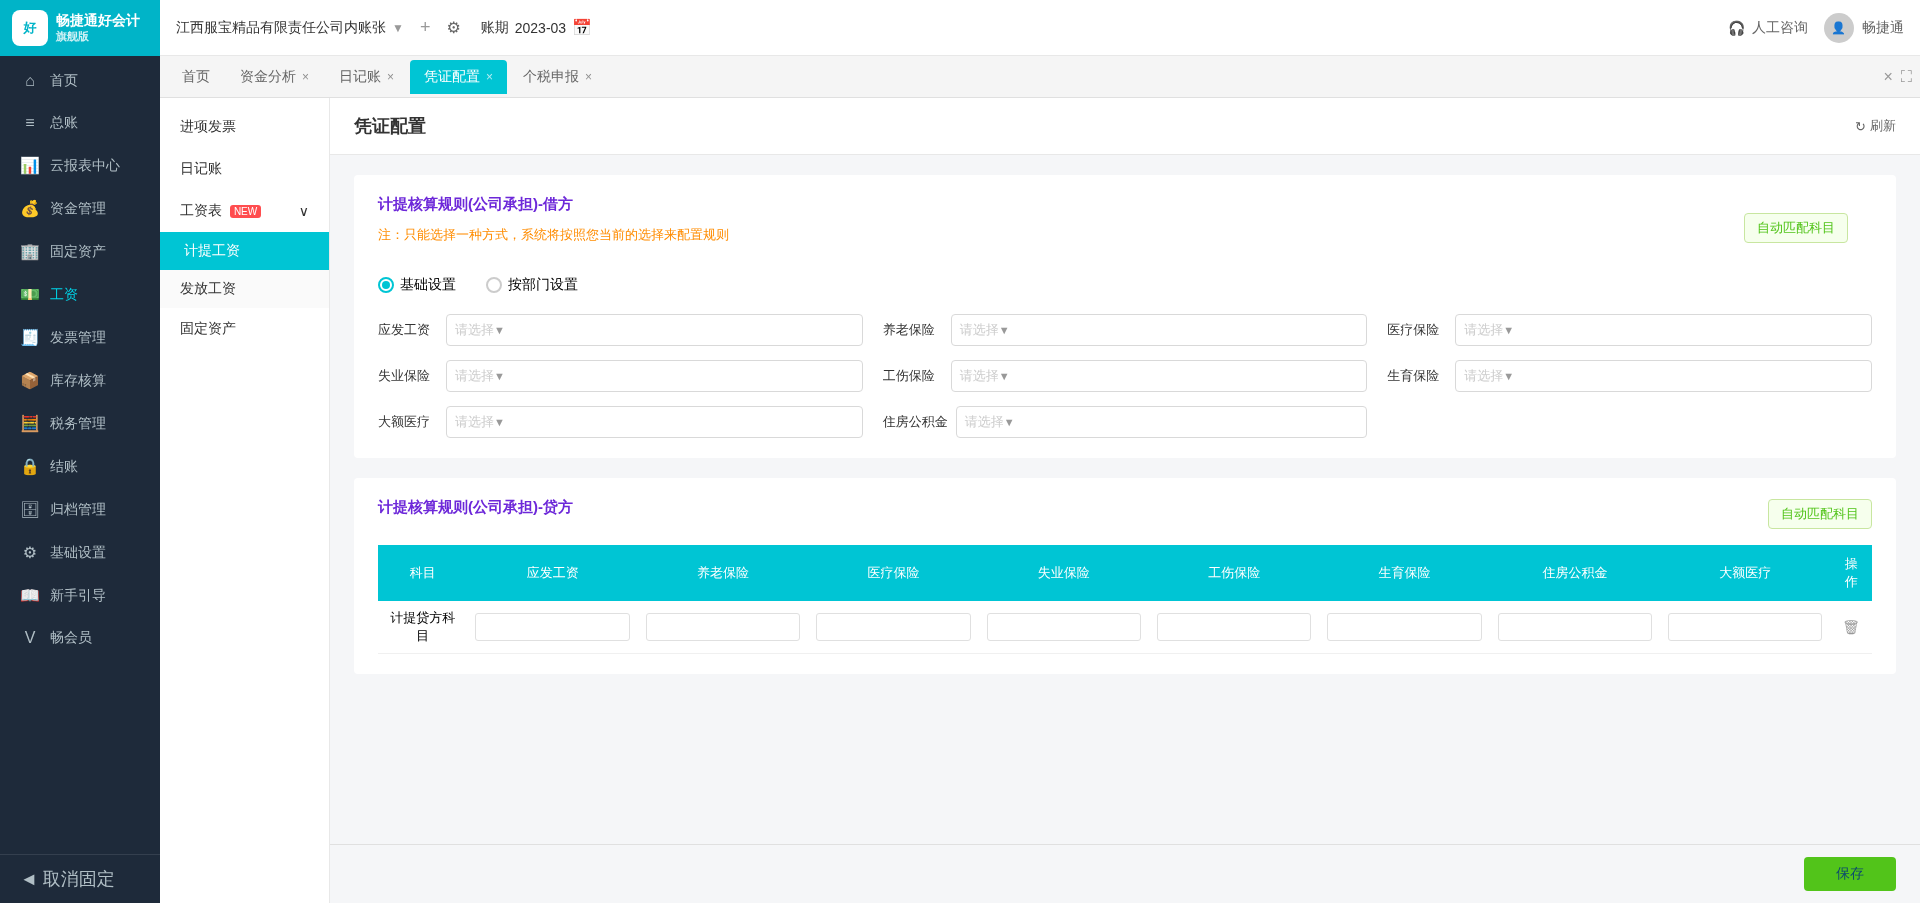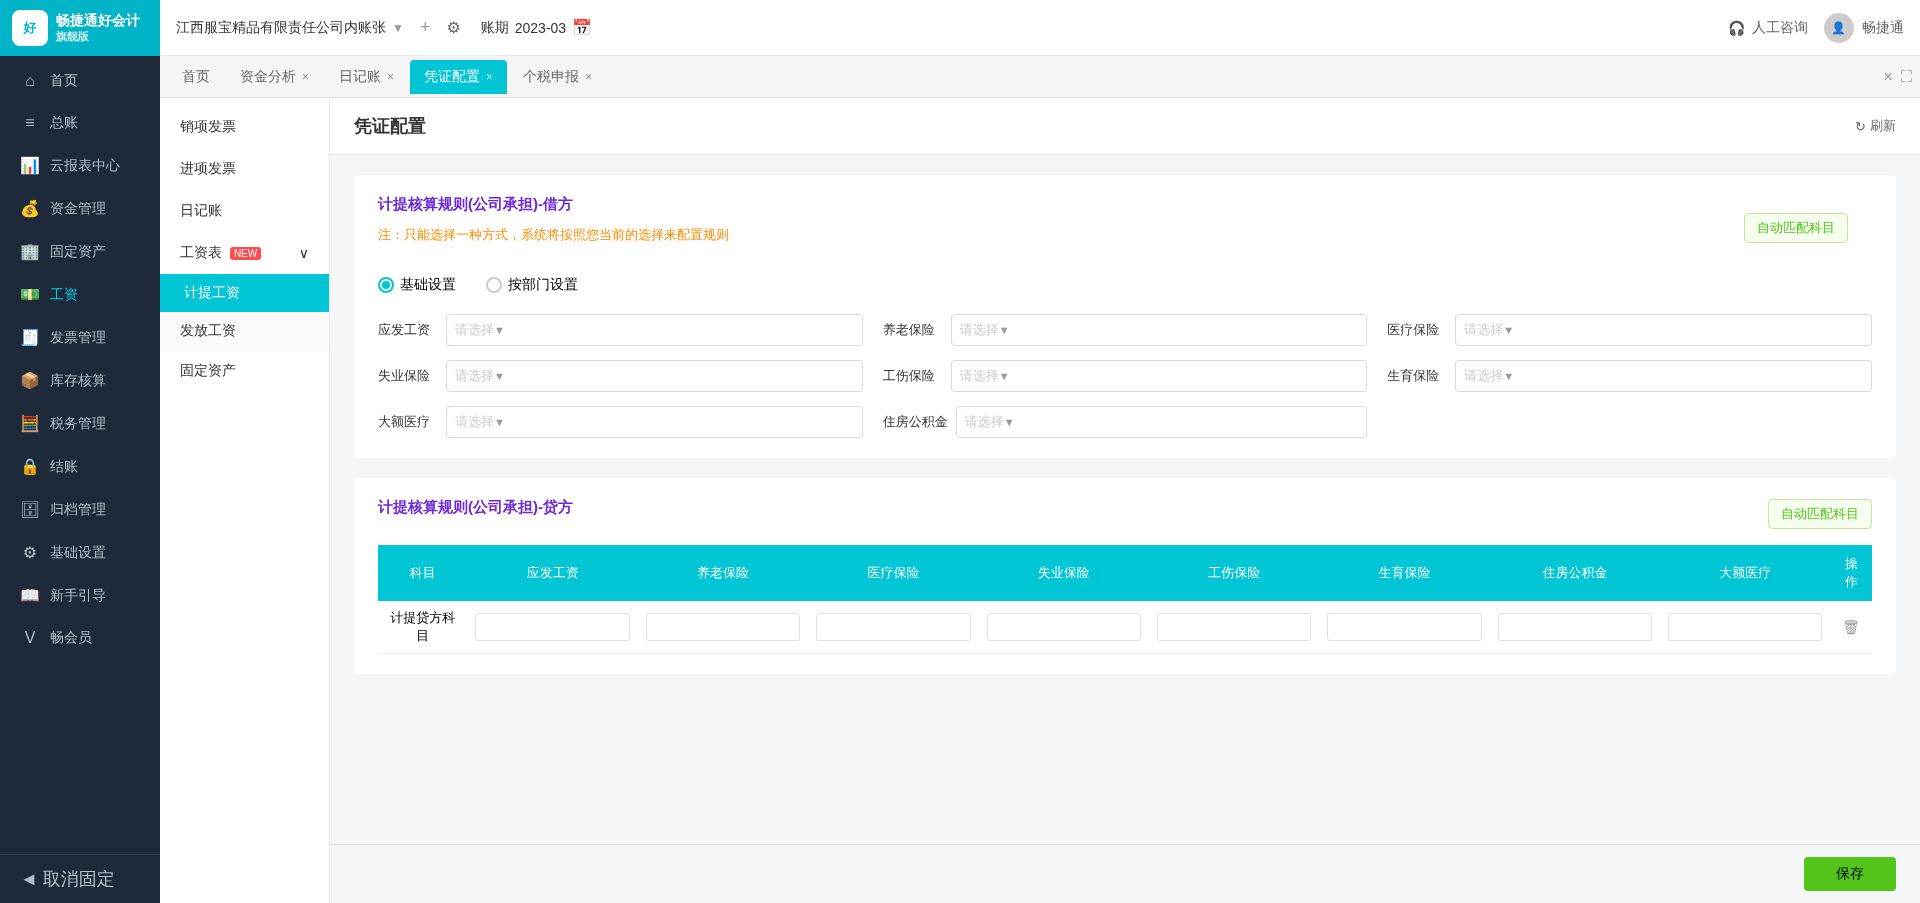--- a/index.html
+++ b/index.html
@@ -281,21 +281,21 @@
     
     .save-bar {
       background: #f5f6f8;
       padding: 12px 24px;
       display: flex;
       justify-content: flex-end;
       border-top: 1px solid #e0e0e0;
     }
     .save-btn {
       background: #52c41a;
-      color: #000000;
+      color: #0c4a6e;
       border: none;
       padding: 8px 32px;
       border-radius: 4px;
       font-size: 14px;
       cursor: pointer;
     }
 
     .scrollbar::-webkit-scrollbar { width: 6px; }
     .scrollbar::-webkit-scrollbar-track { background: #f1f1f1; }
     .scrollbar::-webkit-scrollbar-thumb { background: #ccc; border-radius: 3px; }
@@ -424,23 +424,20 @@
     </div>
     <div class="tab-actions">
       <span class="tab-action-btn">×</span>
       <span class="tab-action-btn">⛶</span>
     </div>
   </div>
 
   <div class="content">
 
     <div class="left-menu">
-      <div class="left-menu-item">
-        <span>销项发票</span>
-      </div>
       <div class="left-menu-item">
         <span>进项发票</span>
       </div>
       <div class="left-menu-item">
         <span>日记账</span>
       </div>
       <div class="left-menu-item">
         <span>
           <span>工资表</span>
           <span class="new-badge">NEW</span>

